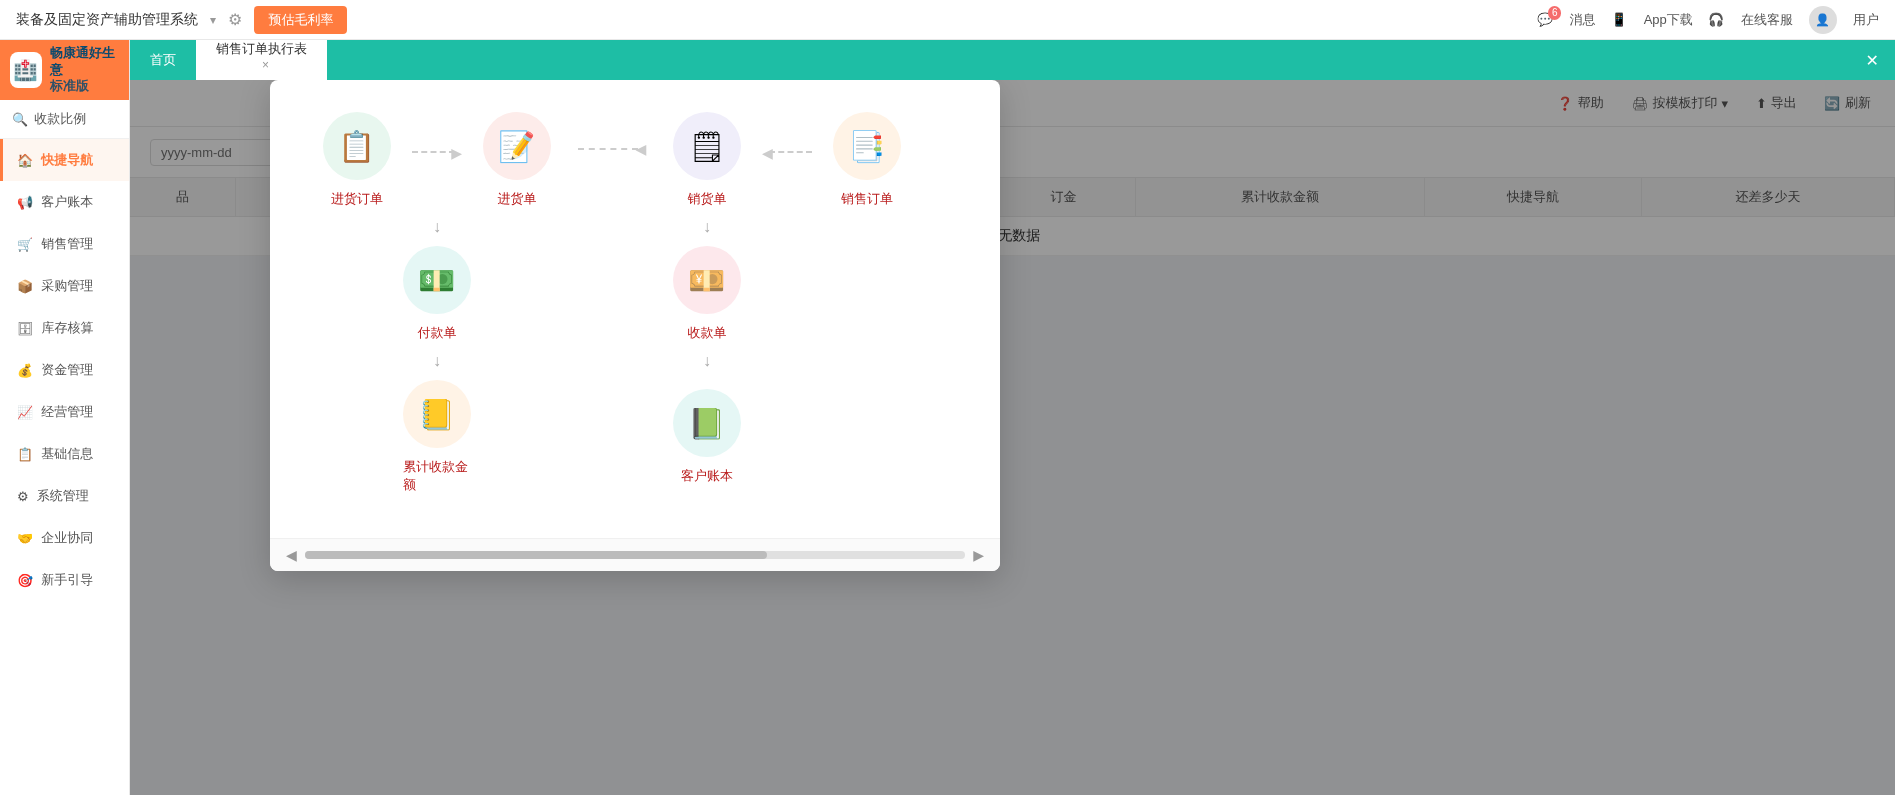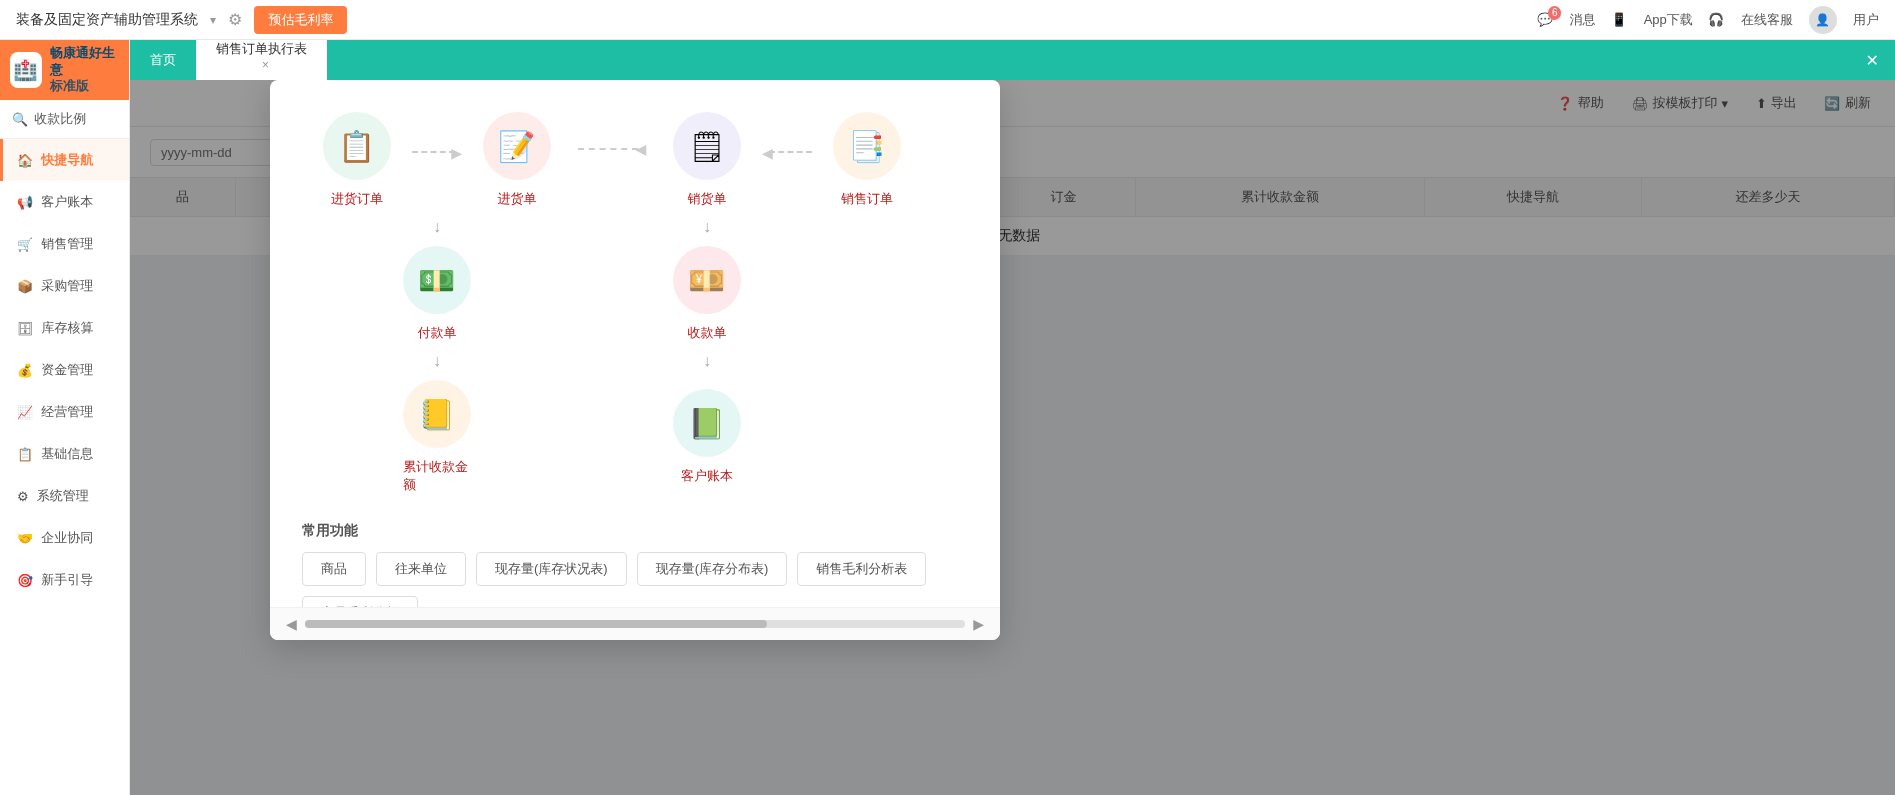--- a/index.html
+++ b/index.html
@@ -534,32 +534,20 @@
 
               <div class="flow-node">
                 <div class="flow-circle circle-teal" style="font-size:30px;">📗</div>
                 <div class="flow-label">客户账本</div>
               </div>
 
               <div></div>
               <div></div>
             </div>
 
-            <div class="common-functions">
-              <div class="common-title">常用功能</div>
-              <div class="func-buttons">
-                <button class="func-btn">商品</button>
-                <button class="func-btn">往来单位</button>
-                <button class="func-btn">现存量(库存状况表)</button>
-                <button class="func-btn">现存量(库存分布表)</button>
-                <button class="func-btn">销售毛利分析表</button>
-                <button class="func-btn">商品毛利分析</button>
-              </div>
-
-            </div>
           </div>
 
           <div class="popup-scrollbar">
             <span class="scroll-arrow">◀</span>
             <div class="scrollbar-track">
               <div class="scrollbar-thumb"></div>
             </div>
             <span class="scroll-arrow">▶</span>
           </div>
         </div>

